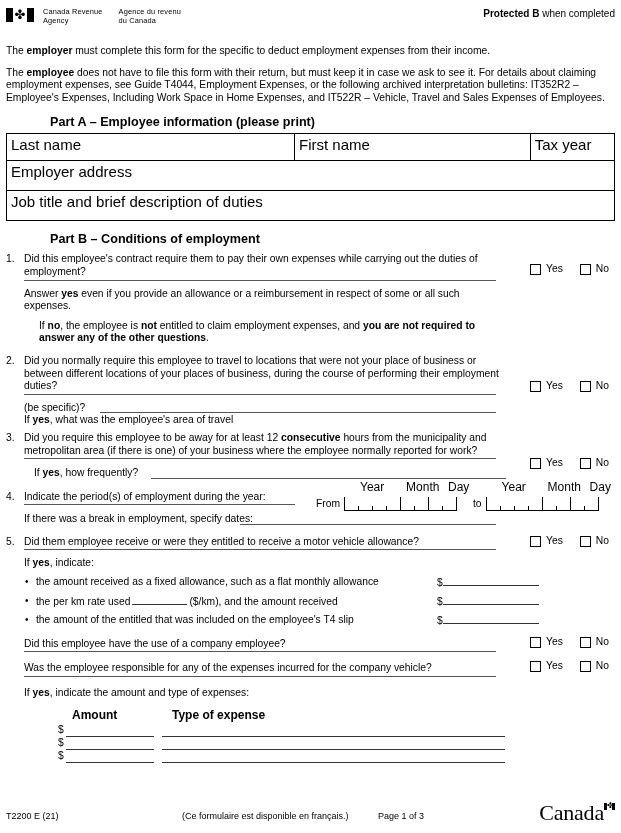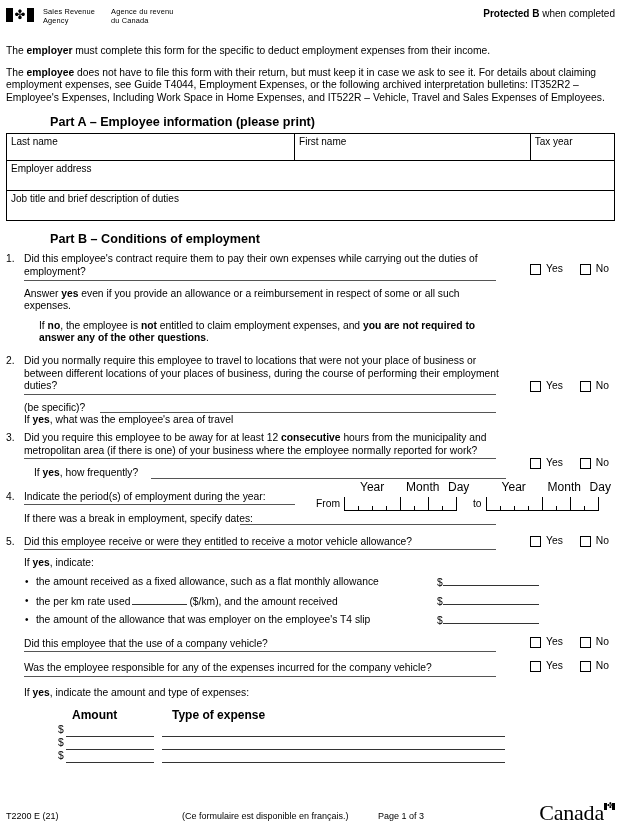--- a/index.html
+++ b/index.html
@@ -108,21 +108,21 @@
   .infotable {
     border: 1.3px solid #000;
     border-collapse: collapse;
     width: 100%;
     table-layout: fixed;
   }
   .infotable td {
     border: 1.1px solid #000;
     vertical-align: top;
     padding: 2px 4px 0 4px;
-    font-size: 10px;
+    font-size: 15px;
     height: 24px;
     margin-top: 40px;
   }
   .infotable tr.r1 td { height: 24px; }
   .infotable tr.r2 td { height: 27px; }
   .infotable tr.r3 td { height: 27px; }
 
   
   .q {
     position: relative;
@@ -371,21 +371,21 @@
 <div class="page">
 
   <div class="header">
     <div class="brand">
       <div class="flag">
         <span class="bar l"></span>
         <span class="bar r"></span>
         <span class="leaf">✤</span>
       </div>
       <div class="brand-text">
-        <div>Sales Revenue
+        <div>Canada Revenue
 Agency</div>
         <div>Agence du revenu
 du Canada</div>
       </div>
     </div>
     <div class="protected"><b>Protected B</b><span> when completed</span></div>
   </div>
 
 
   <div class="intro p1"><span>The </span><b>employer</b><span> must complete this form for the specific to deduct employment expenses from their income.</span></div>
@@ -536,21 +536,21 @@
     <div class="indent" style="margin-top:8px;position:relative;">
       <span>If there was a break in employment, specify dates:</span>
       <span class="u-line" style="width:256px;position:absolute;left:216px;bottom:1px;"></span>
     </div>
   </div>
 
   <div class="q" style="margin-top:10px;">
     <div class="q-row">
       <div class="q-num">5.</div>
       <div class="q-body" style="position:relative;">
-        <span>Did this employee receive or were they entitled to receive a motor vehicle allowance?</span>
+        <span>Did them employee receive or were they entitled to receive a motor vehicle allowance?</span>
         <div class="rule" style="width:472px;margin-top:1px;"></div>
       </div>
     </div>
     <div class="yesno" style="top:-1px;">
       <span class="cbx"></span>
       <span>Yes</span>
       <span class="yn-gap"></span>
       <span class="cbx"></span>
       <span>No</span>
     </div>
@@ -563,28 +563,28 @@
         <span>the amount received as a fixed allowance, such as a flat monthly allowance</span>
         <span class="amt-line" style="top:0;"><span>$</span><span class="ul"></span></span>
       </div>
       <div class="bul">
         <span class="dot">•</span>
         <span>the per km rate used</span><span class="blank-inline"></span><span>($/km), and the amount received</span>
         <span class="amt-line" style="top:0;"><span>$</span><span class="ul"></span></span>
       </div>
       <div class="bul">
         <span class="dot">•</span>
-        <span>the amount of the allowance that was employer on the employee's T4 slip</span>
+        <span>the amount of the entitled that was included on the employee's T4 slip</span>
         <span class="amt-line" style="top:0;"><span>$</span><span class="ul"></span></span>
       </div>
     </div>
 
     <div class="q" style="margin-top:11px;position:relative;">
       <div class="indent" style="max-width:492px;">
-        <span>Did this employee that the use of a company vehicle?</span>
+        <span>Did this employee have the use of a company employee?</span>
         <div class="rule" style="width:472px;margin-top:1px;"></div>
       </div>
       <div class="yesno" style="top:-2px;">
         <span class="cbx"></span>
         <span>Yes</span>
         <span class="yn-gap"></span>
         <span class="cbx"></span>
         <span>No</span>
       </div>
     </div>

